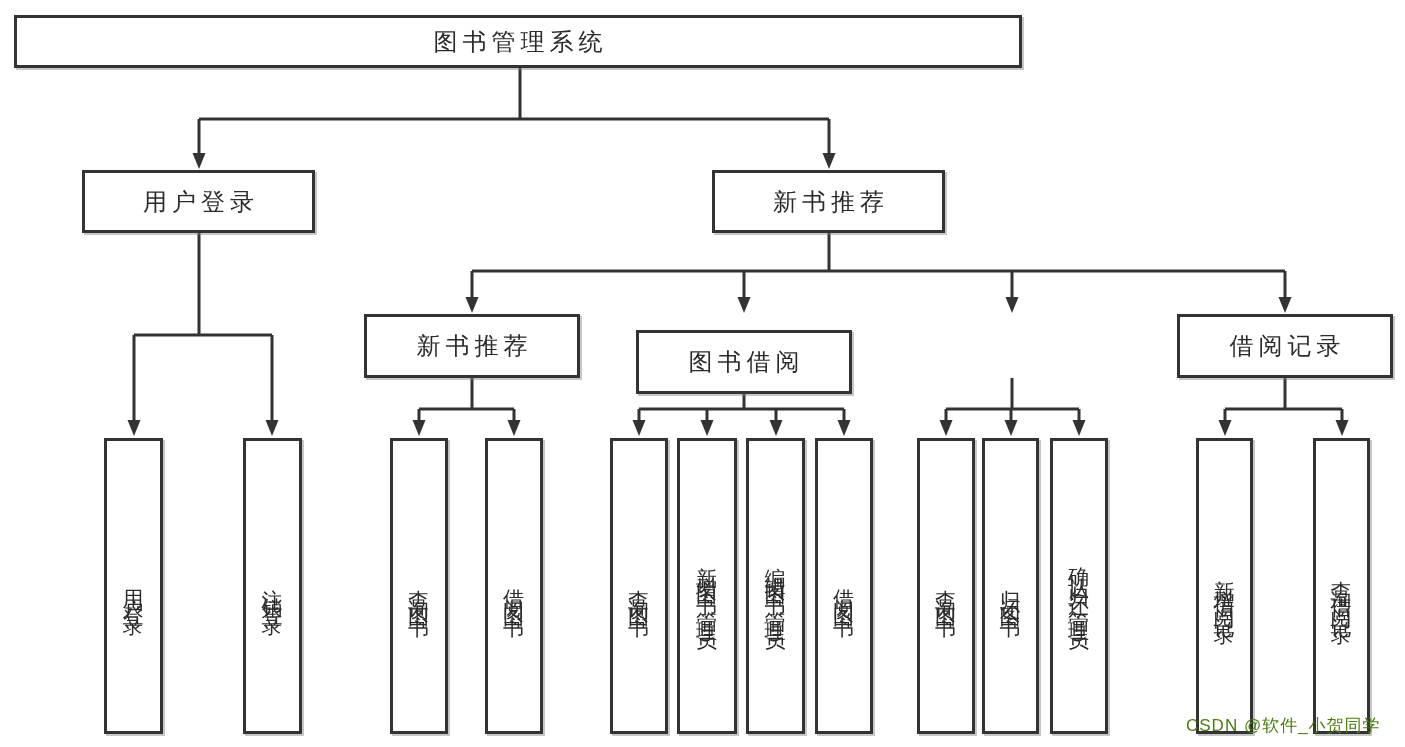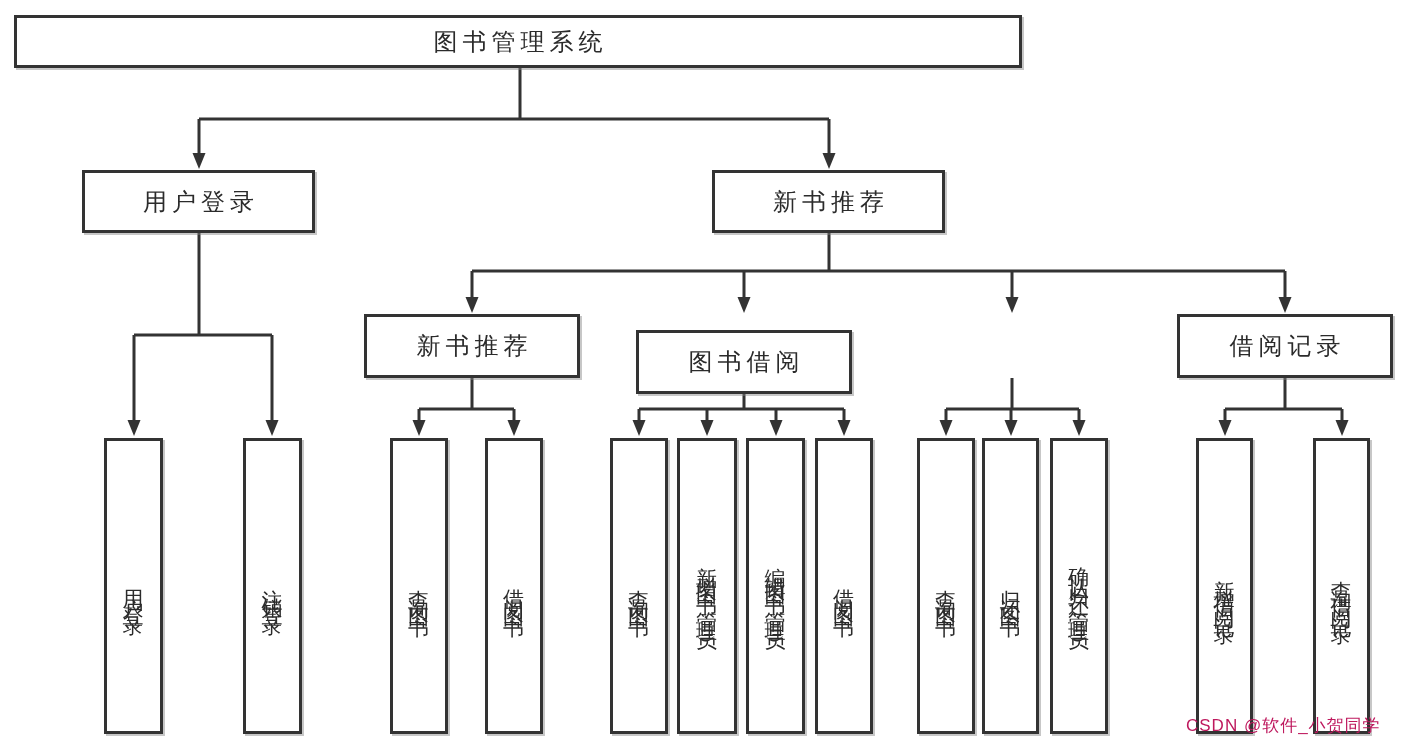--- a/index.html
+++ b/index.html
@@ -140,15 +140,15 @@
     <span class="vtext">确认归还（管理员）</span>
   </div>
 
   <div class="node vbox" style="left:1196px;top:438px;width:57px;height:296px;">
     <span class="vtext">新增借阅记录</span>
   </div>
   <div class="node vbox" style="left:1313px;top:438px;width:57px;height:296px;">
     <span class="vtext">查询借阅记录</span>
   </div>
 
-  <div class="watermark" style="left:1186px;top:714px;color:#be185d;">CSDN @软件_小贺同学</div>
+  <div class="watermark" style="left:1186px;top:714px;color:#4d7c0f;">CSDN @软件_小贺同学</div>
 
 </div>
 
 </body></html>

